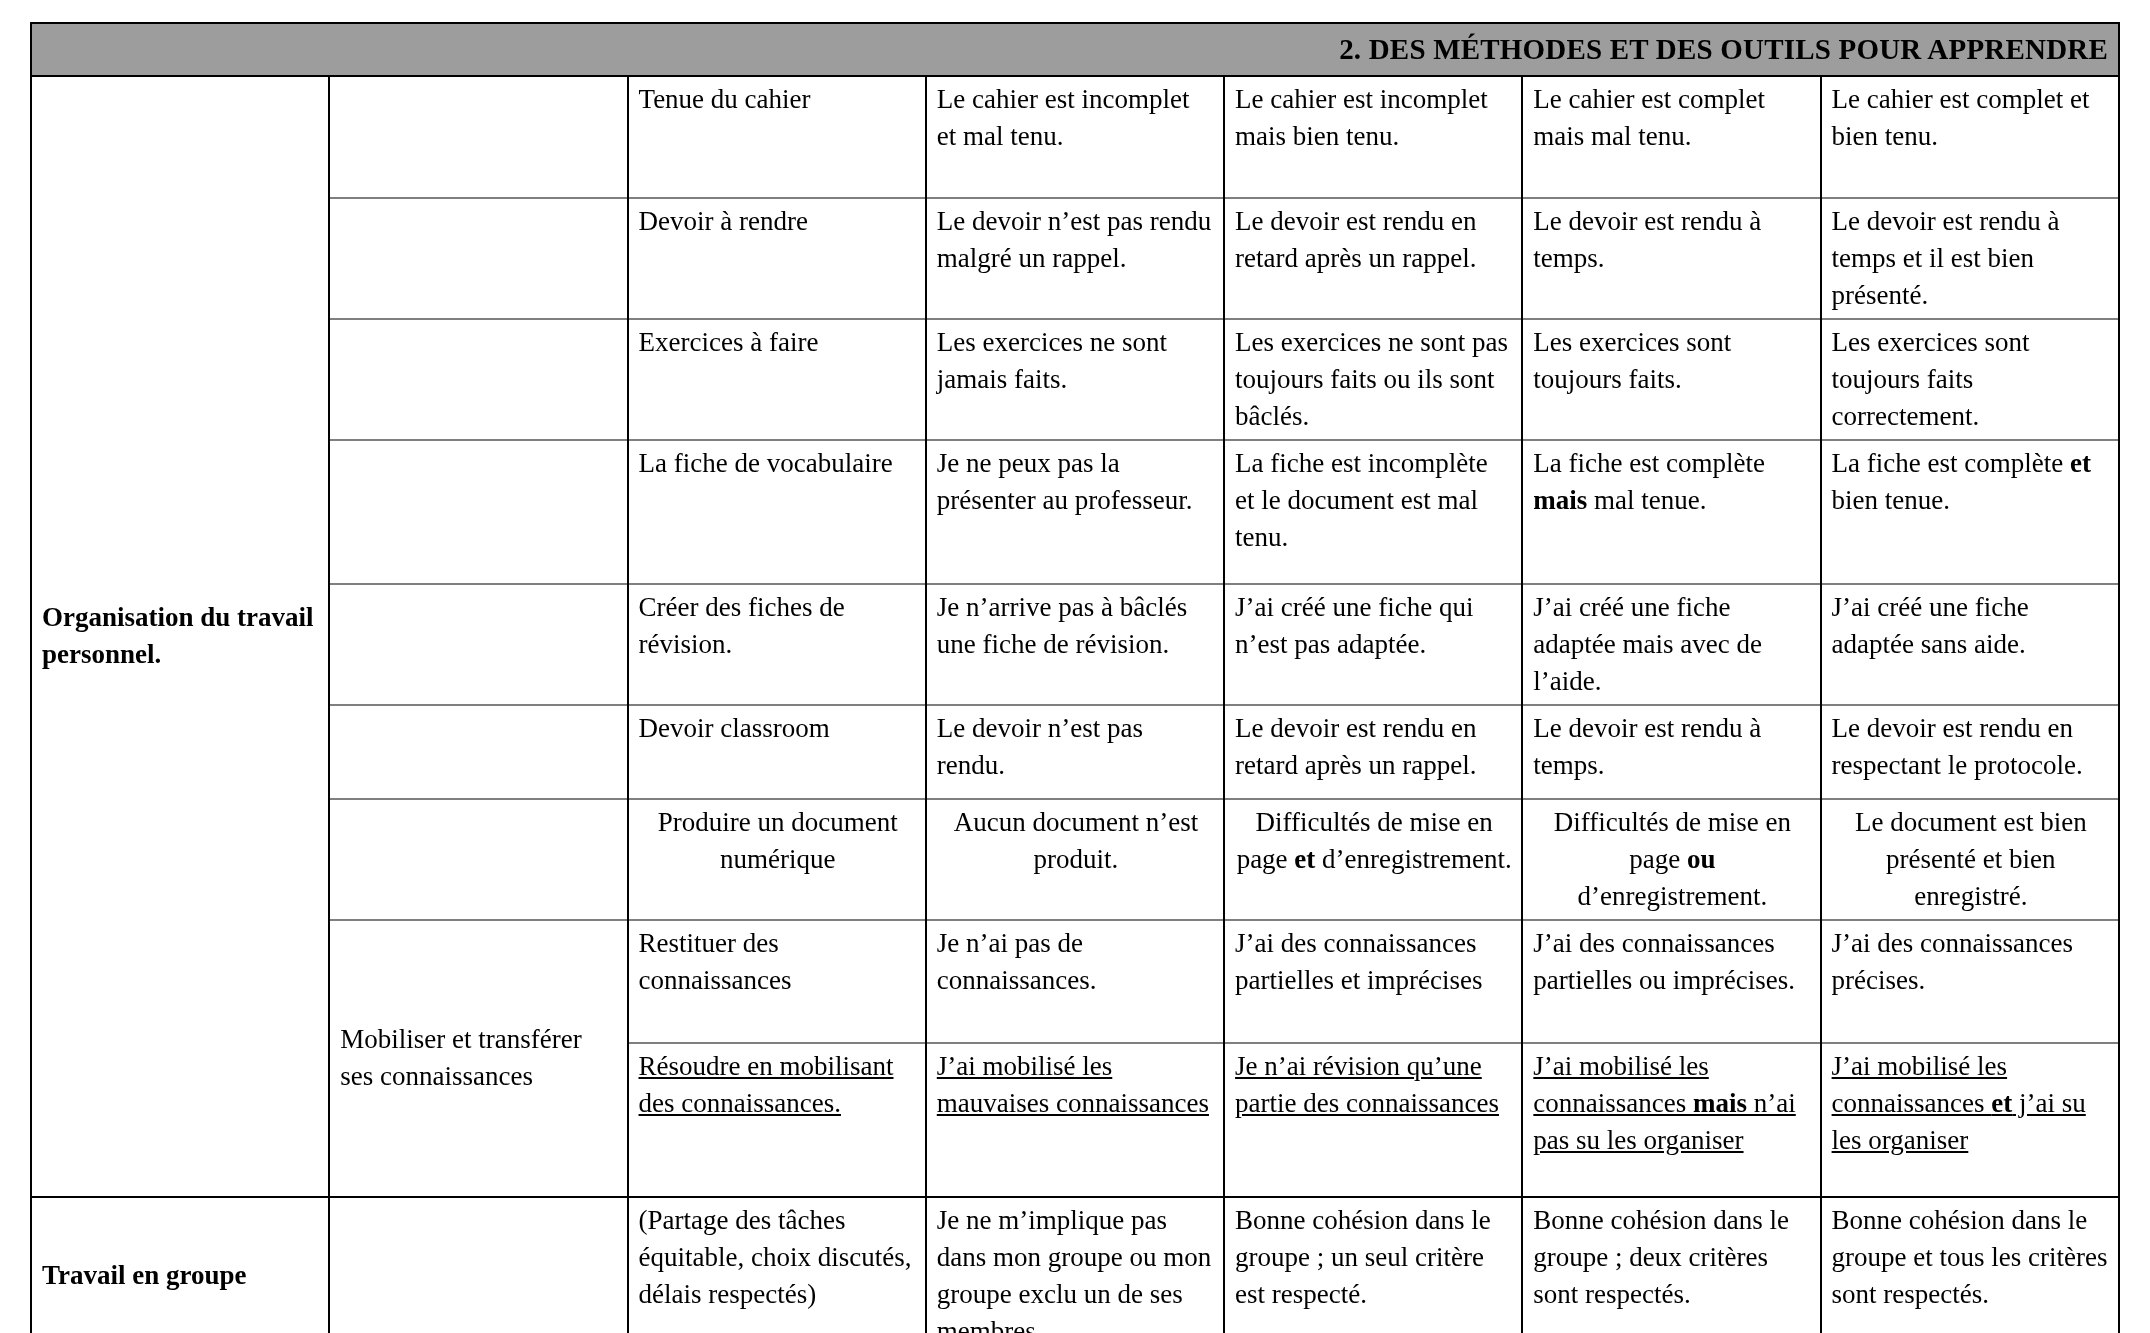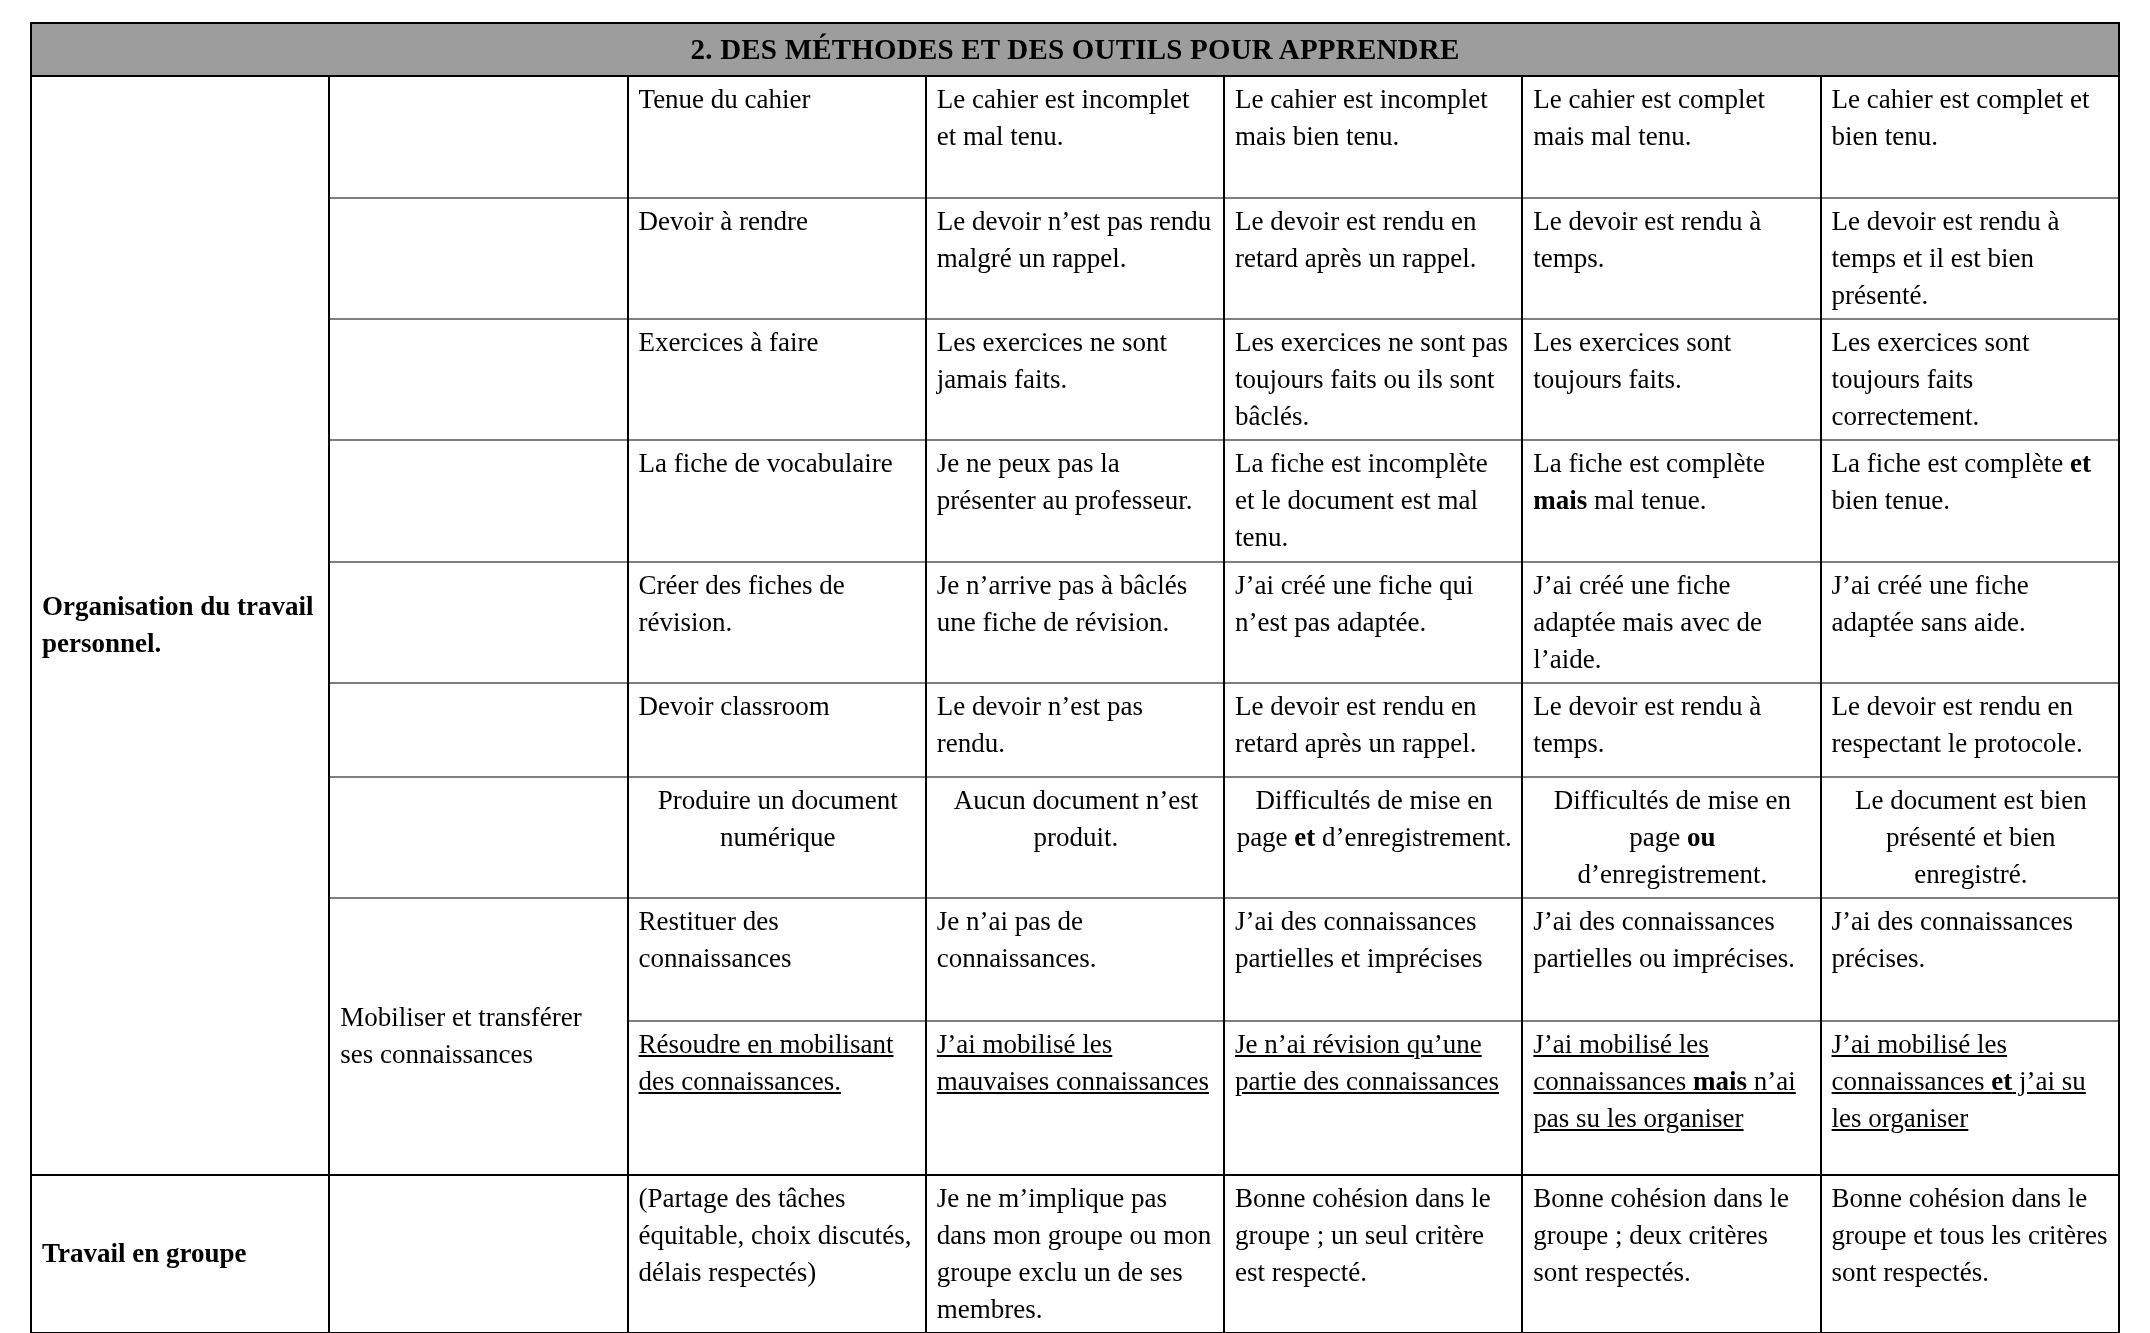--- a/index.html
+++ b/index.html
@@ -18,21 +18,21 @@
     padding: 22px 30px 0 30px;
   }
   table.rubric {
     border-collapse: collapse;
     table-layout: fixed;
     width: 2090px;
     border: 2px solid var(--grid-black, #000);
   }
   th.title-cell {
     background: var(--header-bg, #9d9d9d);
-    text-align: center;
+    text-align: right;
     font-size: 29px;
     font-weight: bold;
     padding: 9px 10px 9px 10px;
     border: 2px solid var(--grid-black, #000);
     letter-spacing: 0.2px;
   }
   td {
     border-left: 2px solid var(--grid-black, #000);
     border-right: 2px solid var(--grid-black, #000);
     border-top: 2px solid var(--row-line, #7f7f7f);
@@ -92,21 +92,21 @@
           <td data-name="level-4-cell">Le devoir est rendu à temps et il est bien présenté.</td>
         </tr>
         <tr data-name="table-row" style="height: 118px;">
           <td data-name="subcategory-empty-cell"></td>
           <td data-name="task-cell">Exercices à faire</td>
           <td data-name="level-1-cell">Les exercices ne sont jamais faits.</td>
           <td data-name="level-2-cell">Les exercices ne sont pas toujours faits ou ils sont bâclés.</td>
           <td data-name="level-3-cell">Les exercices sont toujours faits.</td>
           <td data-name="level-4-cell">Les exercices sont toujours faits correctement.</td>
         </tr>
-        <tr data-name="table-row" style="height: 122px;">
+        <tr data-name="table-row" style="height: 144px;">
           <td data-name="subcategory-empty-cell"></td>
           <td data-name="task-cell">La fiche de vocabulaire</td>
           <td data-name="level-1-cell">Je ne peux pas la présenter au professeur.</td>
           <td data-name="level-2-cell">La fiche est incomplète et le document est mal tenu.</td>
           <td data-name="level-3-cell">La fiche est complète <b data-name="bold-keyword">mais</b> mal tenue.</td>
           <td data-name="level-4-cell">La fiche est complète <b data-name="bold-keyword">et</b> bien tenue.</td>
         </tr>
         <tr data-name="table-row" style="height: 116px;">
           <td data-name="subcategory-empty-cell"></td>
           <td data-name="task-cell">Créer des fiches de révision.</td>

